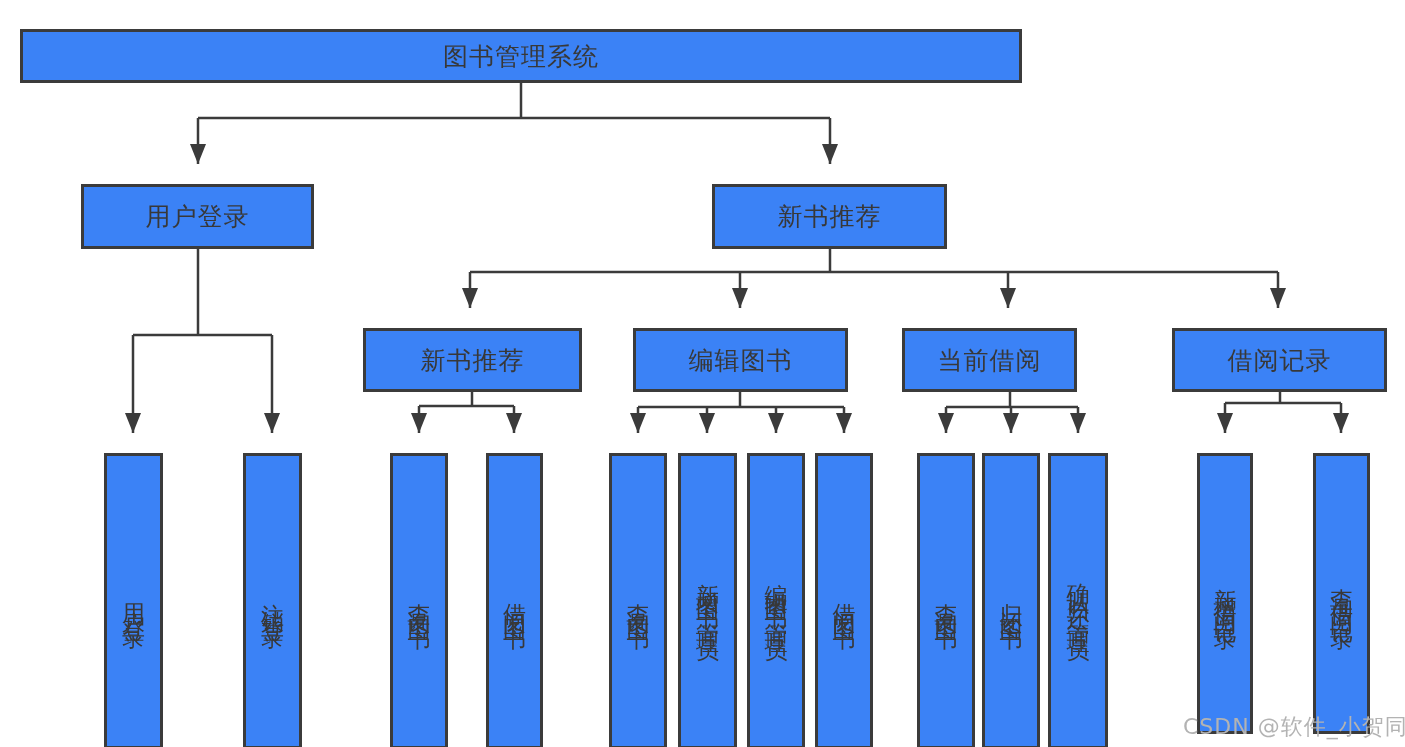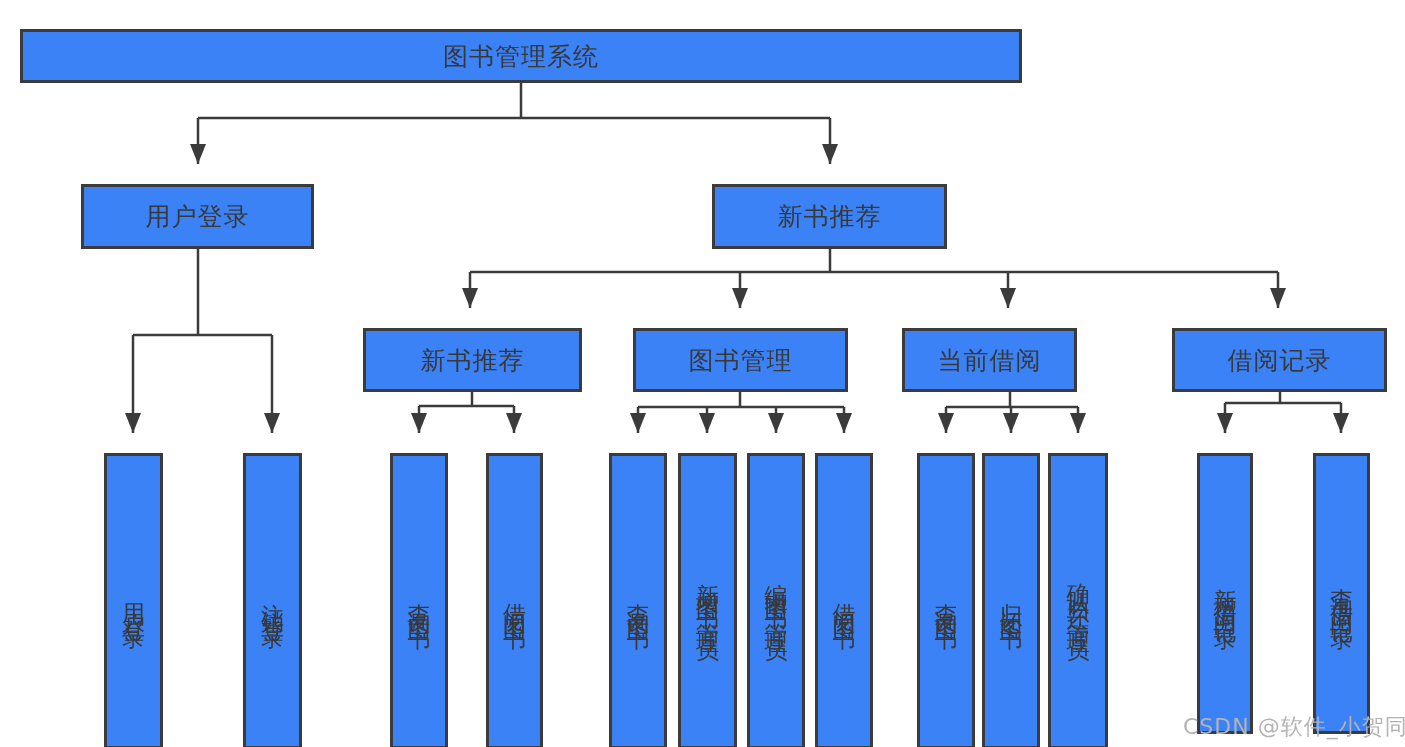--- a/index.html
+++ b/index.html
@@ -95,21 +95,21 @@
     <path d="M1225 403 V433" marker-end="url(#arrowhead)"></path>
     <path d="M1341 403 V433" marker-end="url(#arrowhead)"></path>
   </svg>
 
   <div class="node h-node" style="left:20px;top:13px;width:1002px;height:54px;">图书管理系统</div>
 
   <div class="node h-node" style="left:81px;top:168px;width:233px;height:65px;">用户登录</div>
   <div class="node h-node" style="left:712px;top:168px;width:235px;height:65px;">新书推荐</div>
 
   <div class="node h-node" style="left:363px;top:312px;width:219px;height:64px;">新书推荐</div>
-  <div class="node h-node" style="left:633px;top:312px;width:215px;height:64px;">图书管理</div>
+  <div class="node h-node" style="left:633px;top:312px;width:215px;height:64px;">编辑图书</div>
   <div class="node h-node" style="left:902px;top:312px;width:175px;height:64px;">当前借阅</div>
   <div class="node h-node" style="left:1172px;top:312px;width:215px;height:64px;">借阅记录</div>
 
   <div class="node v-node" style="left:104px;top:437px;width:59px;height:296px;">
     <span>用户登录</span>
   </div>
   <div class="node v-node" style="left:243px;top:437px;width:59px;height:296px;">
     <span>注销登录</span>
   </div>
 

